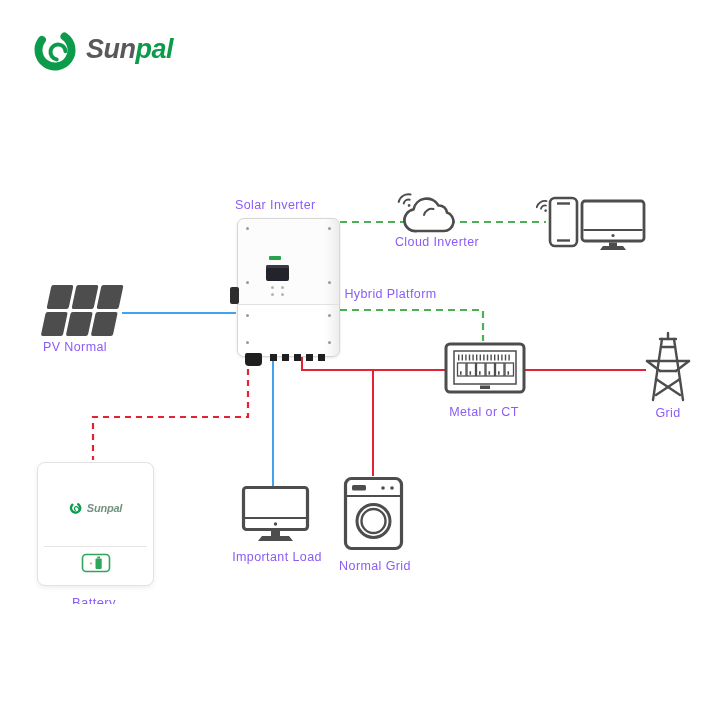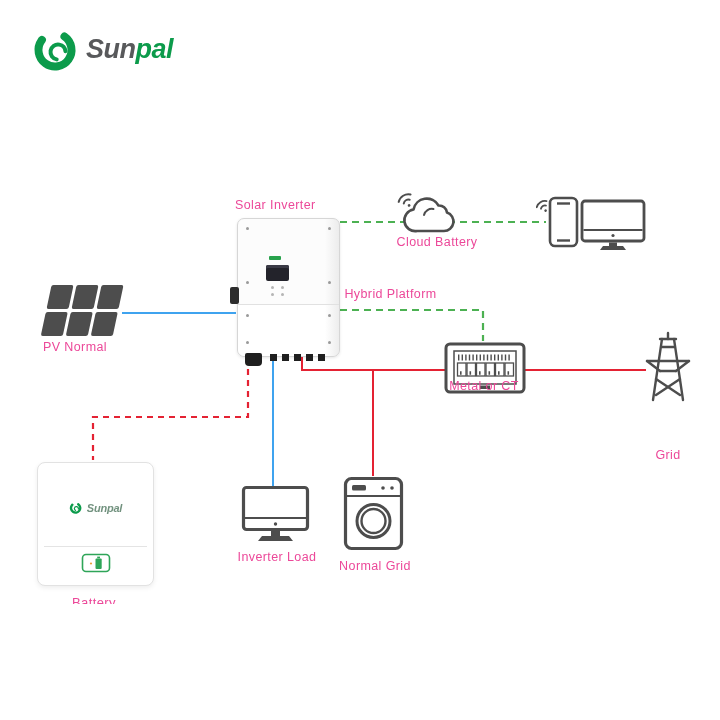--- a/index.html
+++ b/index.html
@@ -1,20 +1,20 @@
 <!DOCTYPE html>
 <html><head>
 <meta charset="utf-8">
 <style>
   html,body{margin:0;padding:0;background:#fff;}
   .canvas{position:relative;width:720px;height:604px;background:#fff;overflow:hidden;
           font-family:"Liberation Sans",sans-serif;}
   .wires{position:absolute;left:0;top:0;z-index:0;}
   .node{position:absolute;z-index:2;}
-  .label{position:absolute;z-index:3;font-size:12.5px;color:#ec4899;letter-spacing:.4px;
+  .label{position:absolute;z-index:3;font-size:12.5px;color:#8b5cf6;letter-spacing:.4px;
          white-space:nowrap;}
   .label.center{text-align:center;}
   
   .brand{position:absolute;left:33px;top:25px;display:flex;align-items:center;z-index:3;}
   .brand-text{font-size:27px;font-weight:800;font-style:italic;letter-spacing:-.5px;margin-left:7px;}
   .brand-text .pre{color:#58595b;}
   .brand-text .suf{color:#0c9b4b;}
   
   .inverter{position:absolute;left:237px;top:218px;width:101px;height:137px;
     background:linear-gradient(90deg,#fcfcfc 0 86%,#ececec);border:1px solid #d6d6d6;
@@ -98,21 +98,21 @@
 
   <svg class="node" style="left:393px;top:186px;" width="72" height="52" viewBox="0 0 72 52">
     <g transform="rotate(-32 14 16)" stroke="#4d4d4d" fill="none" stroke-linecap="round">
       <circle cx="14" cy="20" r="1.4" fill="#4d4d4d" stroke="none"></circle>
       <path d="M10.5,15.5 a5,5 0 0 1 7,0" stroke-width="2"></path>
       <path d="M7,11.5 a10,10 0 0 1 14,0" stroke-width="2"></path>
     </g>
     <path d="M24,45 h27 a9.5,9.5 0 0 0 3,-18.5 a8,8 0 0 0 -8.5,-7 a13.5,13.5 0 0 0 -25,4 A10.5,10.5 0 0 0 24,45 Z" fill="#ffffff" stroke="#4d4d4d" stroke-width="2.6" stroke-linejoin="round"></path>
     <path d="M31,29 a8,8 0 0 1 9.5,-6" fill="none" stroke="#4d4d4d" stroke-width="2" stroke-linecap="round"></path>
   </svg>
-  <div class="label center" style="left:387px;top:235px;width:100px;">Cloud Battery</div>
+  <div class="label center" style="left:387px;top:235px;width:100px;">Cloud Inverter</div>
 
   <svg class="node" style="left:536px;top:190px;" width="46" height="60" viewBox="0 0 46 60">
     <g transform="rotate(-32 8 18)" stroke="#4d4d4d" fill="none" stroke-linecap="round">
       <circle cx="8" cy="21" r="1.3" fill="#4d4d4d" stroke="none"></circle>
       <path d="M5,17 a4.2,4.2 0 0 1 6,0" stroke-width="1.8"></path>
       <path d="M2.2,13.5 a8.6,8.6 0 0 1 11.6,0" stroke-width="1.8"></path>
     </g>
     <rect x="14" y="8" width="27" height="48" rx="5" fill="#fff" stroke="#4d4d4d" stroke-width="2.6"></rect>
     <line x1="21" y1="13.5" x2="34" y2="13.5" stroke="#4d4d4d" stroke-width="2.4"></line>
     <line x1="21" y1="50.5" x2="34" y2="50.5" stroke="#4d4d4d" stroke-width="2.4"></line>
@@ -147,47 +147,47 @@
       <rect x="13.5" y="21" width="8.5" height="13"></rect>
       <rect x="23" y="21" width="8.5" height="13"></rect>
       <rect x="32.5" y="21" width="8.5" height="13"></rect>
       <rect x="42" y="21" width="8.5" height="13"></rect>
       <rect x="51.5" y="21" width="8.5" height="13"></rect>
       <rect x="61" y="21" width="8.5" height="13"></rect>
     </g>
     <line x1="16" y1="31" x2="67" y2="31" stroke="#4d4d4d" stroke-width="3.5" stroke-dasharray="1.6 7.9"></line>
     <rect x="36" y="43.5" width="10" height="3.5" fill="#4d4d4d"></rect>
   </svg>
-  <div class="label center" style="left:434px;top:379px;width:100px;">Metal or CT</div>
+  <div class="label center" style="left:434px;top:405px;width:100px;">Metal or CT</div>
 
   <svg class="node" style="left:640px;top:331px;" width="56" height="72" viewBox="0 0 56 72">
     <g fill="none" stroke="#4d4d4d" stroke-width="2.4" stroke-linecap="round">
       <path d="M28,2 V8"></path>
       <path d="M20,8 H36"></path>
       <path d="M22,16 H34"></path>
       <path d="M22,8 L13,69"></path>
       <path d="M34,8 L43,69"></path>
       <path d="M7,30 H49"></path>
       <path d="M7,30 L20,40"></path>
       <path d="M49,30 L36,40"></path>
       <path d="M20,40 H36"></path>
       <path d="M16,48 L40,64"></path>
       <path d="M40,48 L16,64"></path>
     </g>
   </svg>
-  <div class="label center" style="left:638px;top:406px;width:60px;margin-top:42px;">Grid</div>
+  <div class="label center" style="left:638px;top:406px;width:60px;">Grid</div>
 
   <svg class="node" style="left:241px;top:485px;" width="70" height="58" viewBox="0 0 70 58">
     <rect x="2.5" y="2.5" width="64" height="42" rx="3" fill="#fff" stroke="#4d4d4d" stroke-width="3.2"></rect>
     <line x1="4" y1="33" x2="65" y2="33" stroke="#4d4d4d" stroke-width="2.2"></line>
     <circle cx="34.5" cy="39" r="1.7" fill="#4d4d4d"></circle>
     <rect x="30" y="46" width="9" height="5" fill="#4d4d4d"></rect>
     <path d="M17,56 h35 l-4,-5 h-27 Z" fill="#4d4d4d"></path>
   </svg>
-  <div class="label center" style="left:228px;top:550px;width:98px;">Inverter Load</div>
+  <div class="label center" style="left:228px;top:550px;width:98px;">Important Load</div>
 
   <svg class="node" style="left:343px;top:476px;" width="62" height="76" viewBox="0 0 62 76">
     <rect x="2.5" y="2.5" width="56" height="70" rx="6" fill="#fff" stroke="#4d4d4d" stroke-width="3.2"></rect>
     <line x1="3.5" y1="20" x2="57.5" y2="20" stroke="#4d4d4d" stroke-width="2"></line>
     <rect x="9" y="9" width="14" height="5.5" rx="1.5" fill="#4d4d4d"></rect>
     <circle cx="40" cy="12" r="1.8" fill="#4d4d4d"></circle>
     <circle cx="49" cy="12" r="1.8" fill="#4d4d4d"></circle>
     <circle cx="30.5" cy="45" r="16.5" fill="none" stroke="#4d4d4d" stroke-width="3"></circle>
     <circle cx="30.5" cy="45" r="12" fill="none" stroke="#4d4d4d" stroke-width="2.4"></circle>
   </svg>

